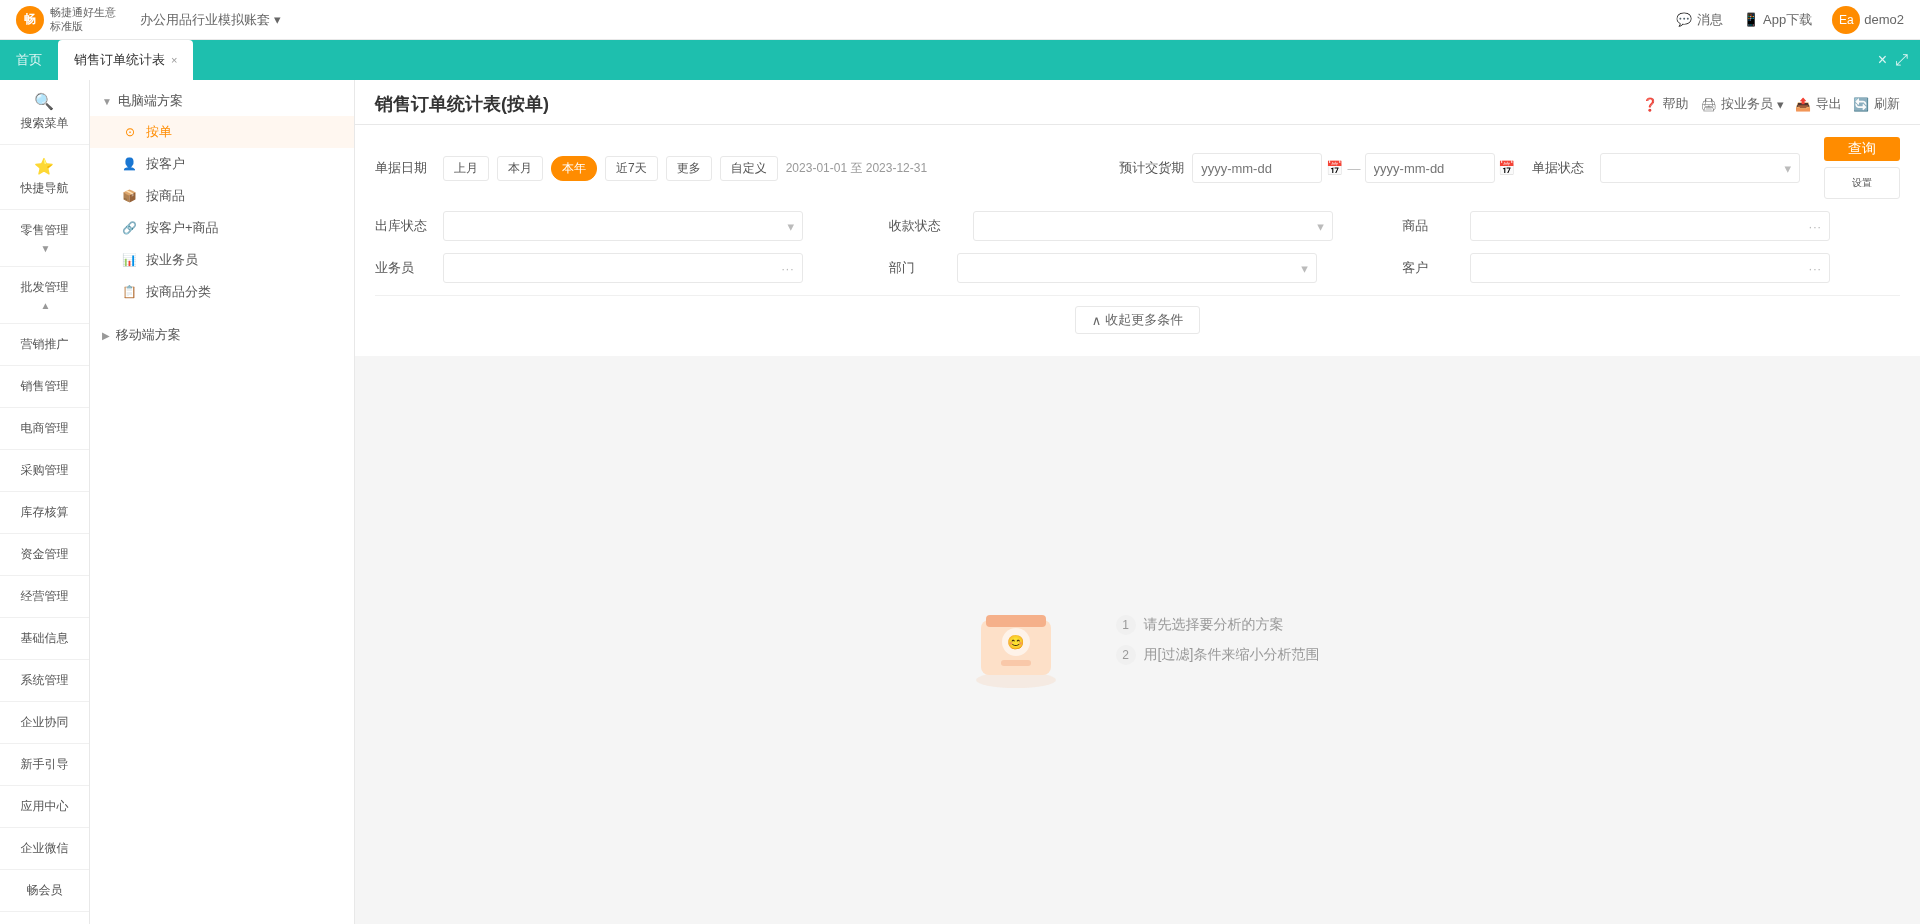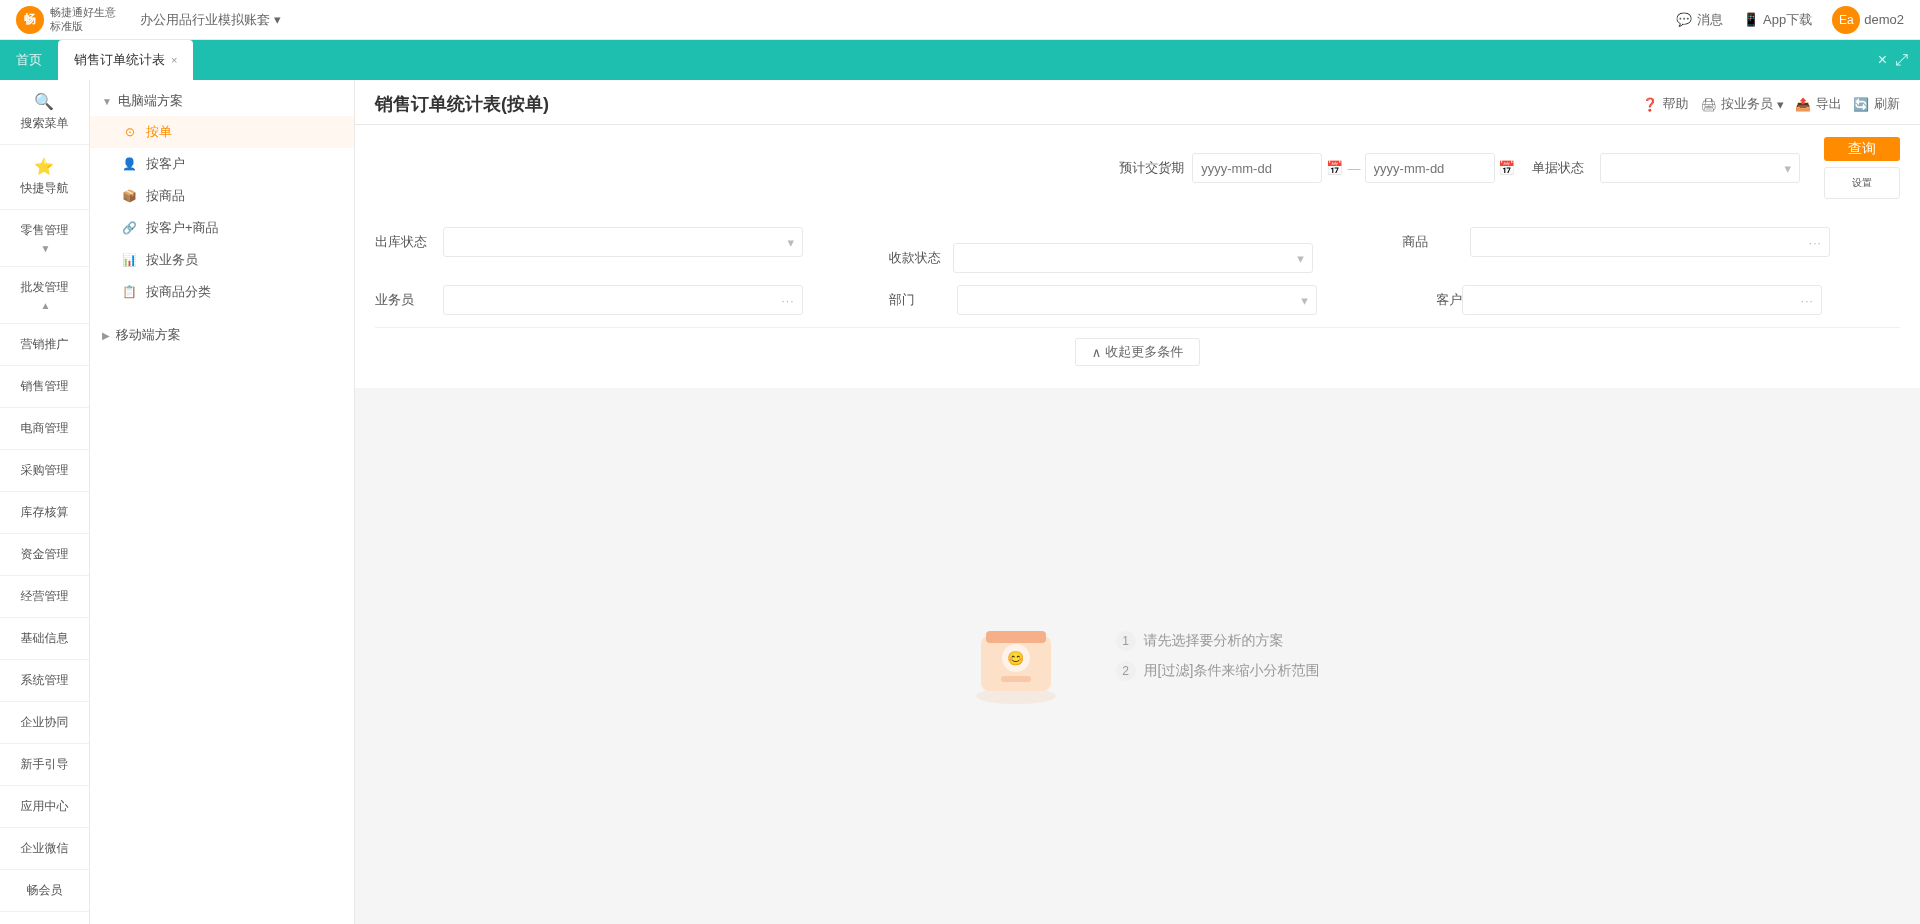--- a/index.html
+++ b/index.html
@@ -271,20 +271,30 @@
             <span>🔄</span>
             <span>刷新</span>
           </div>
         </div>
       </div>
 
       <div class="filter-area">
 
         <div class="filter-row">
 
+          <div class="date-filter">
+            <span class="filter-label">单据日期</span>
+            <button class="date-btn">上月</button>
+            <button class="date-btn">本月</button>
+            <button class="date-btn active">本年</button>
+            <button class="date-btn">近7天</button>
+            <button class="date-btn">更多</button>
+            <button class="date-btn">自定义</button>
+            <span class="date-range-text">2023-01-01 至 2023-12-31</span>
+          </div>
 
           <div style="display:flex;align-items:center;gap:8px;margin-left:auto;">
             <span class="filter-label">预计交货期</span>
             <div class="date-input-wrap">
               <input class="date-input" type="text" placeholder="yyyy-mm-dd" style="">
               <span class="cal-icon">📅</span>
               <span class="date-sep">—</span>
               <input class="date-input" type="text" placeholder="yyyy-mm-dd" style="">
               <span class="cal-icon">📅</span>
             </div>
@@ -305,21 +315,21 @@
         </div>
 
         <div class="filter-row">
           <div style="display:flex;align-items:center;gap:8px;flex:1;">
             <span class="filter-label">出库状态</span>
             <div class="single-status-wrap">
               <span></span>
               <span style="color:#bbb;">▾</span>
             </div>
           </div>
-          <div style="display:flex;align-items:center;gap:4px;flex:1;margin-top:32px;">
+          <div style="display:flex;align-items:center;gap:24px;flex:1;">
             <span class="filter-label">收款状态</span>
             <div class="single-status-wrap">
               <span></span>
               <span style="color:#bbb;">▾</span>
             </div>
           </div>
           <div style="display:flex;align-items:center;gap:8px;flex:1;">
             <span class="filter-label">商品</span>
             <div class="single-status-wrap">
               <span></span>
@@ -336,21 +346,21 @@
               <span style="color:#bbb;">···</span>
             </div>
           </div>
           <div style="display:flex;align-items:center;gap:8px;flex:1;">
             <span class="filter-label">部门</span>
             <div class="single-status-wrap">
               <span></span>
               <span style="color:#bbb;">▾</span>
             </div>
           </div>
-          <div style="display:flex;align-items:center;flex:1;text-align:right;">
+          <div style="display:flex;align-items:center;gap:8px;flex:1;">
             <span class="filter-label">客户</span>
             <div class="single-status-wrap">
               <span></span>
               <span style="color:#bbb;">···</span>
             </div>
           </div>
         </div>
 
         <div class="collapse-row">
           <button class="collapse-btn">

